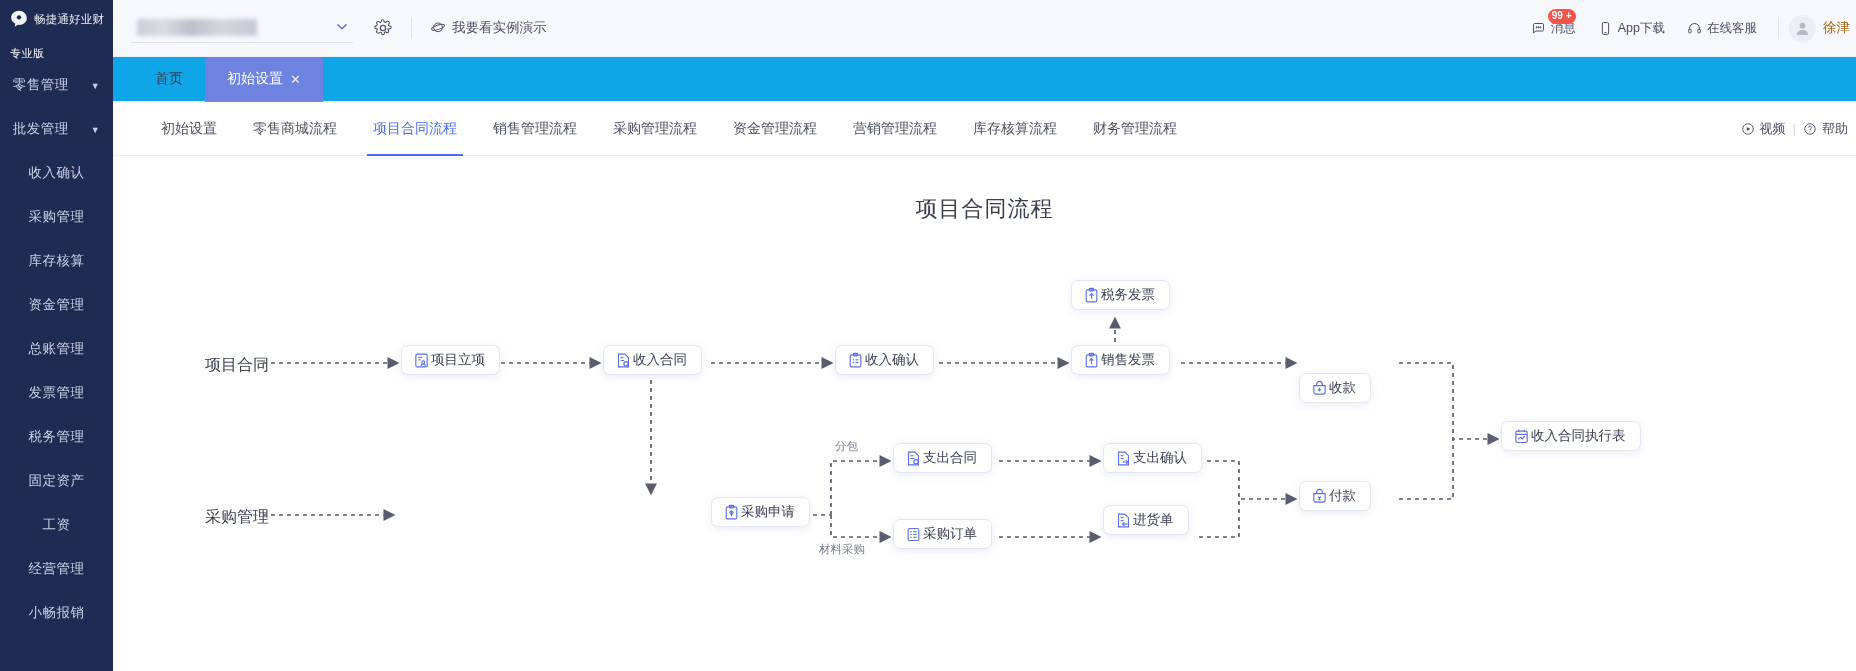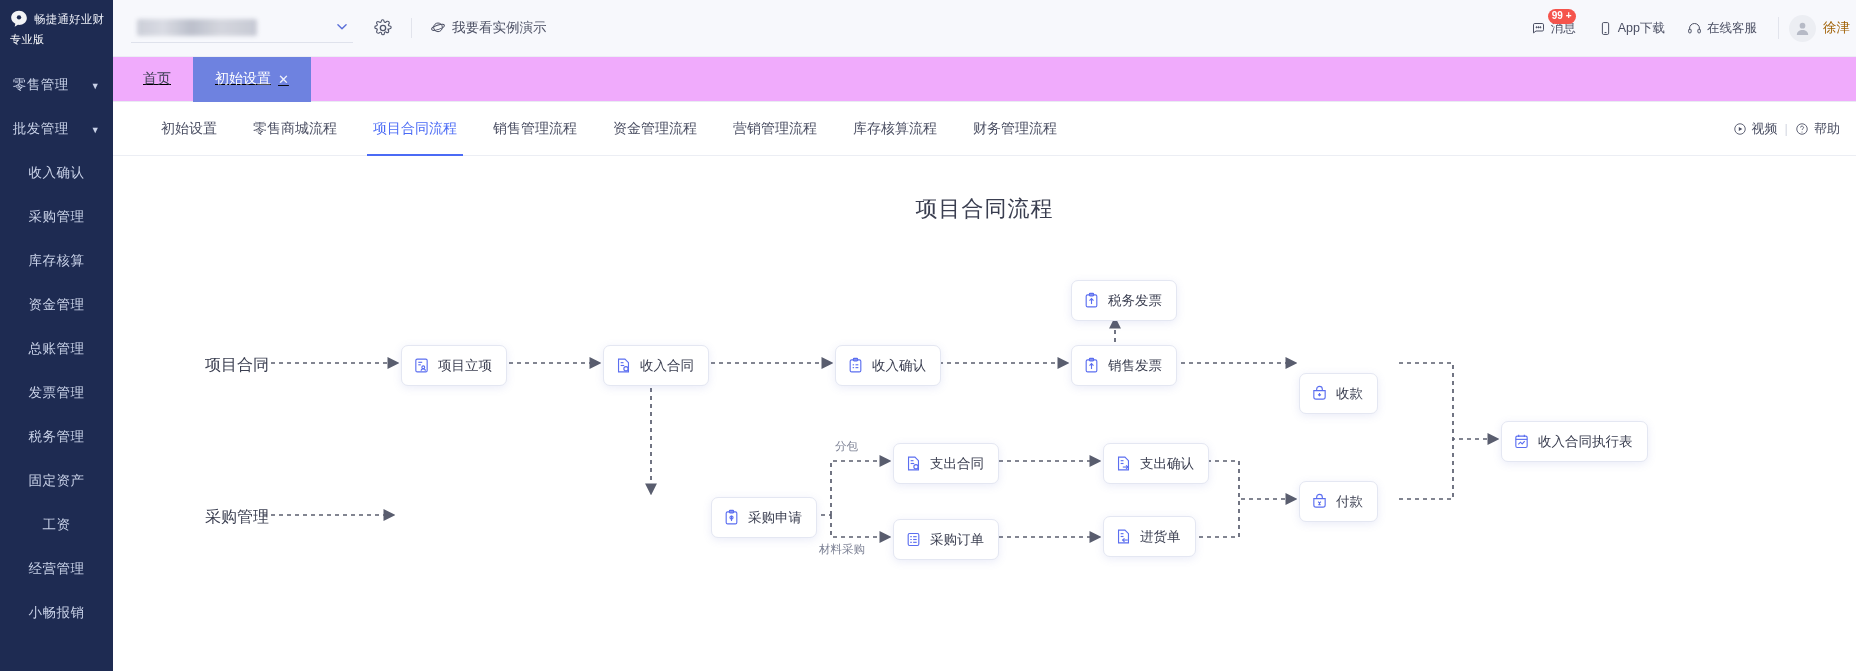--- a/index.html
+++ b/index.html
@@ -16,21 +16,21 @@
     background: #1e2b52;
   }
   .logo-block { height: 57px; padding: 9px 0 0 9px; position: relative; }
   .logo-row { display: flex; align-items: center; gap: 5px; }
   .logo-mark {
     width: 20px; height: 20px; flex: 0 0 20px;
     display: flex; align-items: center; justify-content: center;
   }
   .logo-text { color: #e9ecf5; font-size: 11.5px; white-space: nowrap; letter-spacing: .2px; }
   .logo-sub {
-    color: #ffffff; font-size: 11px; margin-top: 3px; margin-left: 1px; letter-spacing: .5px;
+    color: #ffffff; font-size: 11px; margin-top: 17px; margin-left: 1px; letter-spacing: .5px;
   }
   .nav { margin-top: 6px; }
   .nav-item {
     height: 44px; display: flex; align-items: center;
     justify-content: center; gap: 22px;
     color: #c9d2e8; font-size: 13.5px; letter-spacing: .5px; cursor: pointer;
   }
   .caret { font-size: 9px; color: #c9d2e8; transform: translateY(1px); }
 
   
@@ -79,22 +79,22 @@
   .avatar-sep { width: 1px; height: 22px; background: #e2e4ec; margin: 0 10px; }
   .avatar {
     width: 27px; height: 27px; border-radius: 50%; background: #eceef3;
     display: flex; align-items: center; justify-content: center; color: #b6bac6;
   }
   .uname { color: #a16207; font-size: 13.5px; margin-left: 7px; white-space: nowrap; }
 
   
   .pagetabs {
     position: absolute; left: 113px; top: 57px; right: 0; height: 45px;
-    background: #f0abfc; border-bottom: 1px solid #e9ebf2;
-    display: flex; align-items: center; padding-left: 8px; text-decoration: underline;
+    background: #0ea5e9; border-bottom: 1px solid #e9ebf2;
+    display: flex; align-items: center; padding-left: 20px;
   }
   .ptab {
     height: 45px; display: flex; align-items: center; gap: 7px;
     padding: 0 22px; font-size: 14px; color: #3a3e50; cursor: pointer;
   }
   .ptab.active { background: #6e82e0; color: #ffffff; }
   .ptab .x { font-size: 13px; opacity: .9; }
 
   
   .subtabs {
@@ -107,45 +107,45 @@
     padding: 0 18px; font-size: 14px; color: #4b4f63; cursor: pointer;
     white-space: nowrap;
   }
   .stab.active { color: #4b6bf5; }
   .stab.active::after {
     content: ""; position: absolute; left: 12px; right: 12px; bottom: 0;
     height: 2px; background: #4b6bf5;
   }
   .subtabs-right {
     margin-left: auto; display: flex; align-items: center;
-    gap: 7px; padding-right: 16px; font-size: 13px; color: #4b4f63;
+    gap: 7px; padding-right: 8px; font-size: 13px; color: #4b4f63;
   }
   .sr-link { display: flex; align-items: center; gap: 5px; cursor: pointer; }
   .sr-link svg { width: 14px; height: 14px; }
   .sr-sep { color: #d5d8e2; }
 
   
   .canvas { position: absolute; left: 113px; top: 156px; right: 0; bottom: 0; background: #fff; }
   .flow-title {
     position: absolute; left: 0; right: 0; top: 38px;
     text-align: center; font-size: 22px; color: #3a3e50; letter-spacing: 1px;
   }
   .flow-area { position: absolute; left: 0; top: 0; width: 1743px; height: 515px; }
   .flow-svg { position: absolute; left: 0; top: 0; width: 1743px; height: 515px; }
 
   
   .rowlabel {
     position: absolute; font-size: 16px; color: #3a3e50; white-space: nowrap;
   }
   
   .node {
-    position: absolute; height: 41px; background: #fff;
+    position: absolute; height: 30px; background: #fff;
     border: 1px solid #e4e7f2; border-radius: 7px;
     box-shadow: 0 2px 8px rgba(95,110,200,.13);
-    display: flex; align-items: center; gap: 8px;
+    display: flex; align-items: center; gap: 1px;
     padding: 0 14px 0 11px; cursor: pointer; white-space: nowrap;
   }
   .node .nicon { width: 17px; height: 17px; flex: 0 0 17px; color: #5b6ef0; }
   .node .nlab { font-size: 13.5px; color: #3a3e50; }
   .edgelabel {
     position: absolute; font-size: 11.5px; color: #7c8194; white-space: nowrap;
   }
 </style>
 </head>
 <body>
@@ -296,20 +296,23 @@
       <span>初始设置</span>
       </div>
     <div class="stab">
       <span>零售商城流程</span>
       </div>
     <div class="stab active">
       <span>项目合同流程</span>
       </div>
     <div class="stab">
       <span>销售管理流程</span>
+      </div>
+    <div class="stab">
+      <span>采购管理流程</span>
       </div>
     <div class="stab">
       <span>资金管理流程</span>
       </div>
     <div class="stab">
       <span>营销管理流程</span>
       </div>
     <div class="stab">
       <span>库存核算流程</span>
       </div>
@@ -525,21 +528,21 @@
               <line x1="11.5" y1="8" x2="16.5" y2="8"></line>
             <line x1="7.5" y1="12" x2="9.5" y2="12"></line>
               <line x1="11.5" y1="12" x2="16.5" y2="12"></line>
             <line x1="7.5" y1="16" x2="9.5" y2="16"></line>
               <line x1="11.5" y1="16" x2="16.5" y2="16"></line>
           </svg>
         </span>
         <span class="nlab">采购订单</span>
       </div>
 
-      <div class="node" style="left:990px; top:360px;">
+      <div class="node" style="left:990px; top:349px;">
         <span class="nicon">
           <svg viewBox="0 0 24 24" fill="none" stroke="#5b6ef0" stroke-width="1.6">
             <path d="M5 3h9l5 5v13H5z"></path>
               <line x1="8" y1="8" x2="12" y2="8"></line>
               <line x1="8" y1="12" x2="12" y2="12"></line>
             <path d="M18 17h-7"></path>
               <path d="M13.4 14.6L10.7 17l2.7 2.4"></path>
           </svg>
         </span>
         <span class="nlab">进货单</span>

